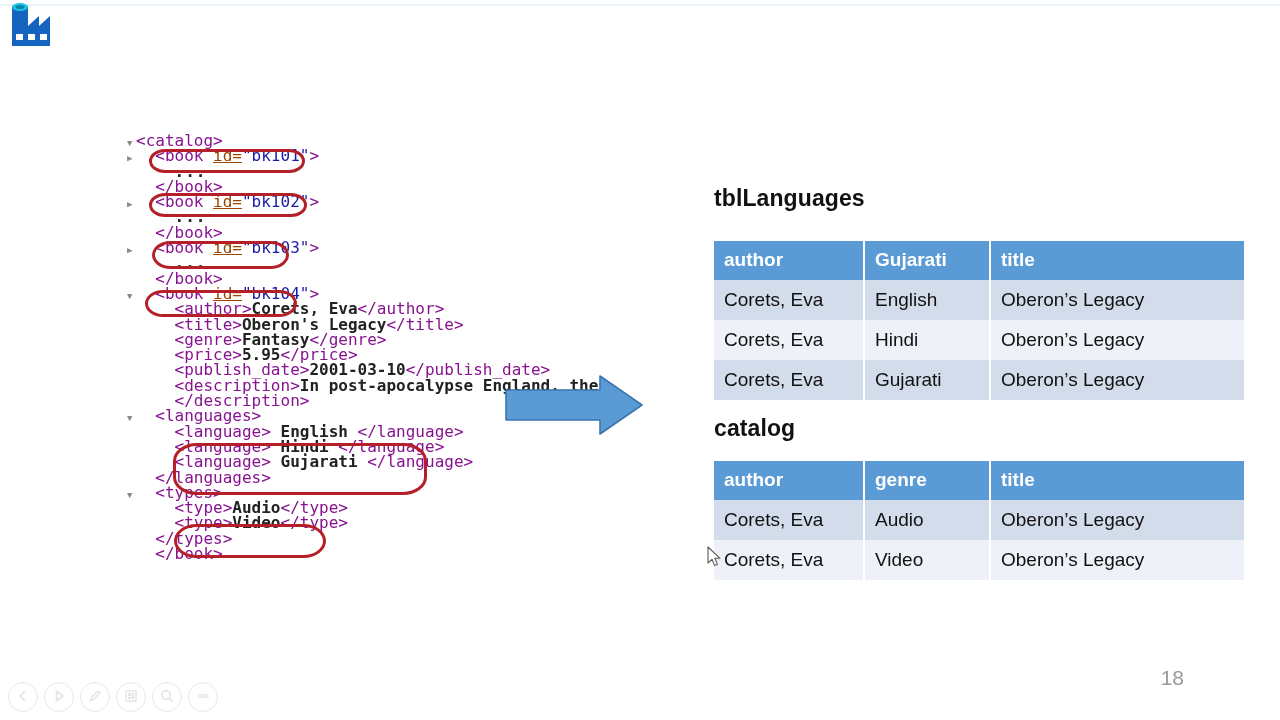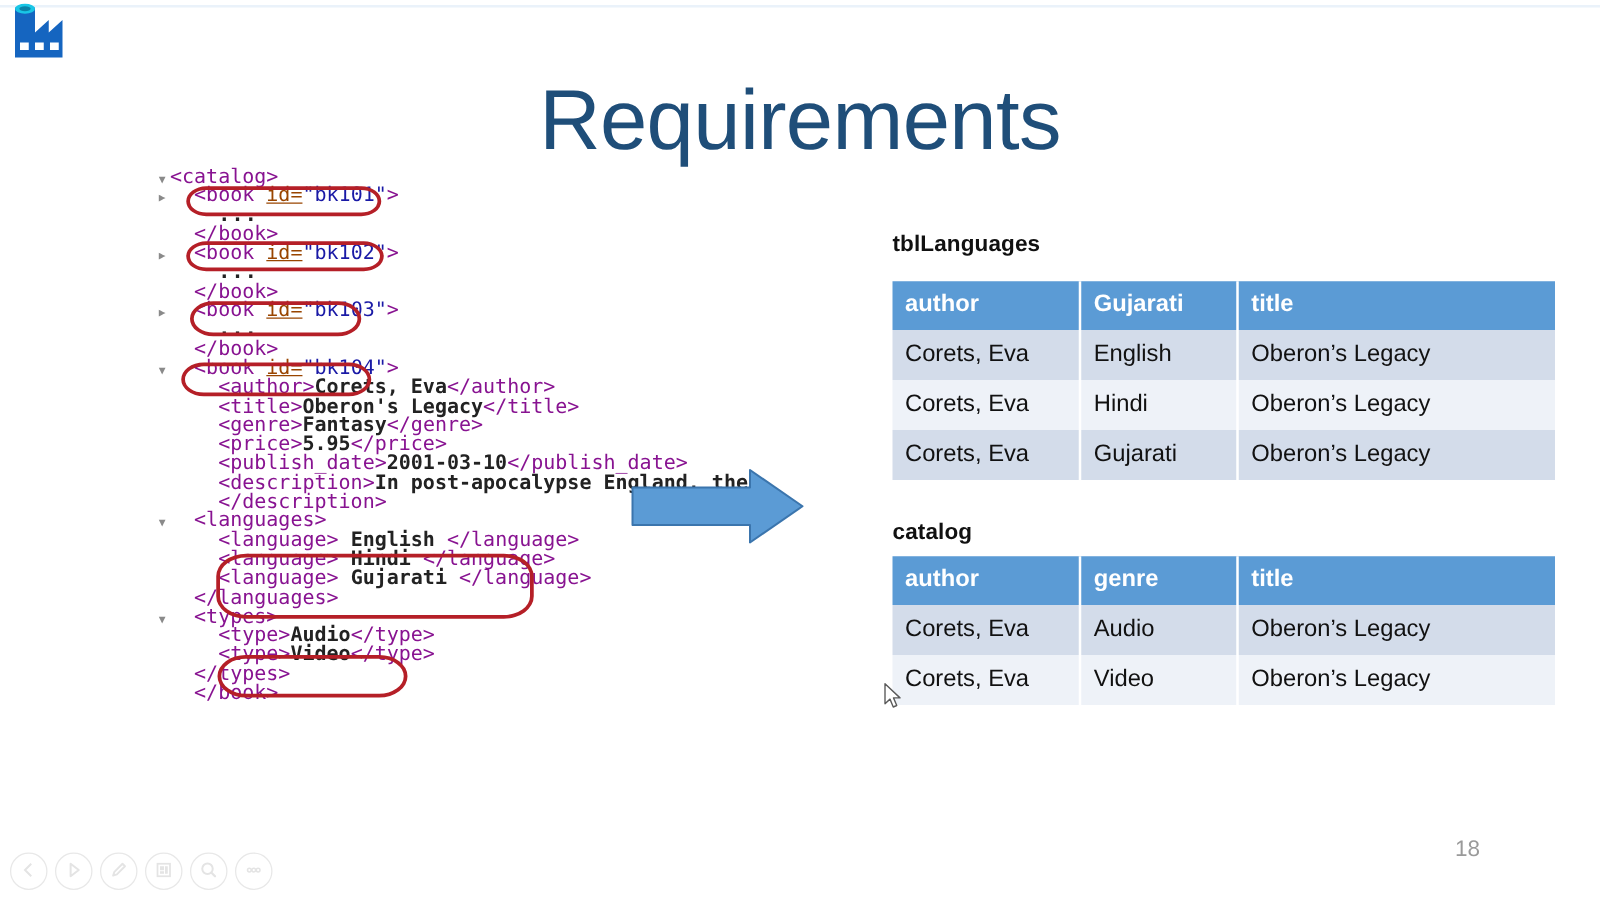--- a/index.html
+++ b/index.html
@@ -80,31 +80,32 @@
   }
   
   .blue-arrow {
     position: absolute;
     left: 504px; top: 374px;
     width: 140px; height: 62px;
   }
   
   .tbl-caption {
     position: absolute;
-    font-size: 18px;
+    font-size: 23px;
     font-weight: bold;
     color: #111111;
     letter-spacing: 0.1px;
   }
   table.data-table {
     position: absolute;
     border-collapse: collapse;
     table-layout: fixed;
     font-size: 19px;
     color: #111111;
+    margin-top: 16px;
   }
   table.data-table th {
     background: #5b9bd5;
     color: #ffffff;
     font-weight: bold;
     font-size: 19px;
     text-align: left;
     padding: 5px 10px 6px 10px;
     border-right: 2px solid #ffffff;
     height: 28px;
@@ -119,21 +120,21 @@
     font-weight: 400;
   }
   table.data-table td:last-child { border-right: none; }
   table.data-table tr.band-a td { background: #d3dcea; }
   table.data-table tr.band-b td { background: #eef2f8; }
 
   
   .page-num {
     position: absolute;
     right: 96px; bottom: 30px;
-    font-size: 18px;
+    font-size: 21px;
     color: #9a9a9a;
   }
   
   .toolbar {
     position: absolute;
     left: 8px; bottom: 8px;
     display: flex;
     gap: 6px;
     align-items: center;
   }
@@ -168,21 +169,20 @@
       <rect x="6" y="4" width="16" height="40" fill="#1565c0"></rect>
       <ellipse cx="14" cy="5" rx="8" ry="4" fill="#19c6e6"></ellipse>
       <ellipse cx="14" cy="5" rx="4.5" ry="2" fill="#0b82a8"></ellipse>
       <path d="M22 24 L33 14 L33 24 L44 14 L44 44 L22 44 Z" fill="#1565c0"></path>
       <rect x="10" y="32" width="7" height="6" fill="#ffffff"></rect>
       <rect x="22" y="32" width="7" height="6" fill="#ffffff"></rect>
       <rect x="34" y="32" width="7" height="6" fill="#ffffff"></rect>
     </svg>
   </div>
 
-  <div class="slide-title">Requirements</div>
 
   <div class="code-block" id="code-block"><div class="code-line"><span class="tri open"></span><span></span><span class="tw">&lt;catalog&gt;</span></div><div class="code-line"><span class="tri closed"></span><span>  </span><span class="tw">&lt;book </span><span class="attr">id=</span><span class="val">"bk101"</span><span class="tw">&gt;</span></div><div class="code-line"><span class="tri blank"></span><span>    </span><span class="dots">...</span></div><div class="code-line"><span class="tri blank"></span><span>  </span><span class="tw">&lt;/book&gt;</span></div><div class="code-line"><span class="tri closed"></span><span>  </span><span class="tw">&lt;book </span><span class="attr">id=</span><span class="val">"bk102"</span><span class="tw">&gt;</span></div><div class="code-line"><span class="tri blank"></span><span>    </span><span class="dots">...</span></div><div class="code-line"><span class="tri blank"></span><span>  </span><span class="tw">&lt;/book&gt;</span></div><div class="code-line"><span class="tri closed"></span><span>  </span><span class="tw">&lt;book </span><span class="attr">id=</span><span class="val">"bk103"</span><span class="tw">&gt;</span></div><div class="code-line"><span class="tri blank"></span><span>    </span><span class="dots">...</span></div><div class="code-line"><span class="tri blank"></span><span>  </span><span class="tw">&lt;/book&gt;</span></div><div class="code-line"><span class="tri open"></span><span>  </span><span class="tw">&lt;book </span><span class="attr">id=</span><span class="val">"bk104"</span><span class="tw">&gt;</span></div><div class="code-line"><span class="tri blank"></span><span>    </span><span class="tw">&lt;author&gt;</span><span class="txt">Corets, Eva</span><span class="tw">&lt;/author&gt;</span></div><div class="code-line"><span class="tri blank"></span><span>    </span><span class="tw">&lt;title&gt;</span><span class="txt">Oberon's Legacy</span><span class="tw">&lt;/title&gt;</span></div><div class="code-line"><span class="tri blank"></span><span>    </span><span class="tw">&lt;genre&gt;</span><span class="txt">Fantasy</span><span class="tw">&lt;/genre&gt;</span></div><div class="code-line"><span class="tri blank"></span><span>    </span><span class="tw">&lt;price&gt;</span><span class="txt">5.95</span><span class="tw">&lt;/price&gt;</span></div><div class="code-line"><span class="tri blank"></span><span>    </span><span class="tw">&lt;publish_date&gt;</span><span class="txt">2001-03-10</span><span class="tw">&lt;/publish_date&gt;</span></div><div class="code-line"><span class="tri blank"></span><span>    </span><span class="tw">&lt;description&gt;</span><span class="txt">In post-apocalypse England, the</span></div><div class="code-line"><span class="tri blank"></span><span>    </span><span class="tw">&lt;/description&gt;</span></div><div class="code-line"><span class="tri open"></span><span>  </span><span class="tw">&lt;languages&gt;</span></div><div class="code-line"><span class="tri blank"></span><span>    </span><span class="tw">&lt;language&gt; </span><span class="txt">English</span><span class="tw"> &lt;/language&gt;</span></div><div class="code-line"><span class="tri blank"></span><span>    </span><span class="tw">&lt;language&gt; </span><span class="txt">Hindi</span><span class="tw"> &lt;/language&gt;</span></div><div class="code-line"><span class="tri blank"></span><span>    </span><span class="tw">&lt;language&gt; </span><span class="txt">Gujarati</span><span class="tw"> &lt;/language&gt;</span></div><div class="code-line"><span class="tri blank"></span><span>  </span><span class="tw">&lt;/languages&gt;</span></div><div class="code-line"><span class="tri open"></span><span>  </span><span class="tw">&lt;types&gt;</span></div><div class="code-line"><span class="tri blank"></span><span>    </span><span class="tw">&lt;type&gt;</span><span class="txt">Audio</span><span class="tw">&lt;/type&gt;</span></div><div class="code-line"><span class="tri blank"></span><span>    </span><span class="tw">&lt;type&gt;</span><span class="txt">Video</span><span class="tw">&lt;/type&gt;</span></div><div class="code-line"><span class="tri blank"></span><span>  </span><span class="tw">&lt;/types&gt;</span></div><div class="code-line"><span class="tri blank"></span><span>  </span><span class="tw">&lt;/book&gt;</span></div></div>
 
   <div id="annotation-layer">
       <div class="redbox" style="left: 149px; top: 149px; width: 156px; height: 24px; border-color: rgb(181, 31, 39);"></div>
       <div class="redbox" style="left: 149px; top: 193px; width: 158px; height: 24px; border-color: rgb(181, 31, 39);"></div>
       <div class="redbox" style="left: 152px; top: 241px; width: 137px; height: 28px; border-color: rgb(181, 31, 39);"></div>
       <div class="redbox" style="left: 145px; top: 290px; width: 152px; height: 27px; border-color: rgb(181, 31, 39);"></div>
       <div class="redbox" style="left: 173px; top: 443px; width: 254px; height: 52px; border-color: rgb(181, 31, 39);"></div>
       <div class="redbox" style="left: 174px; top: 524px; width: 152px; height: 34px; border-color: rgb(181, 31, 39);"></div>

